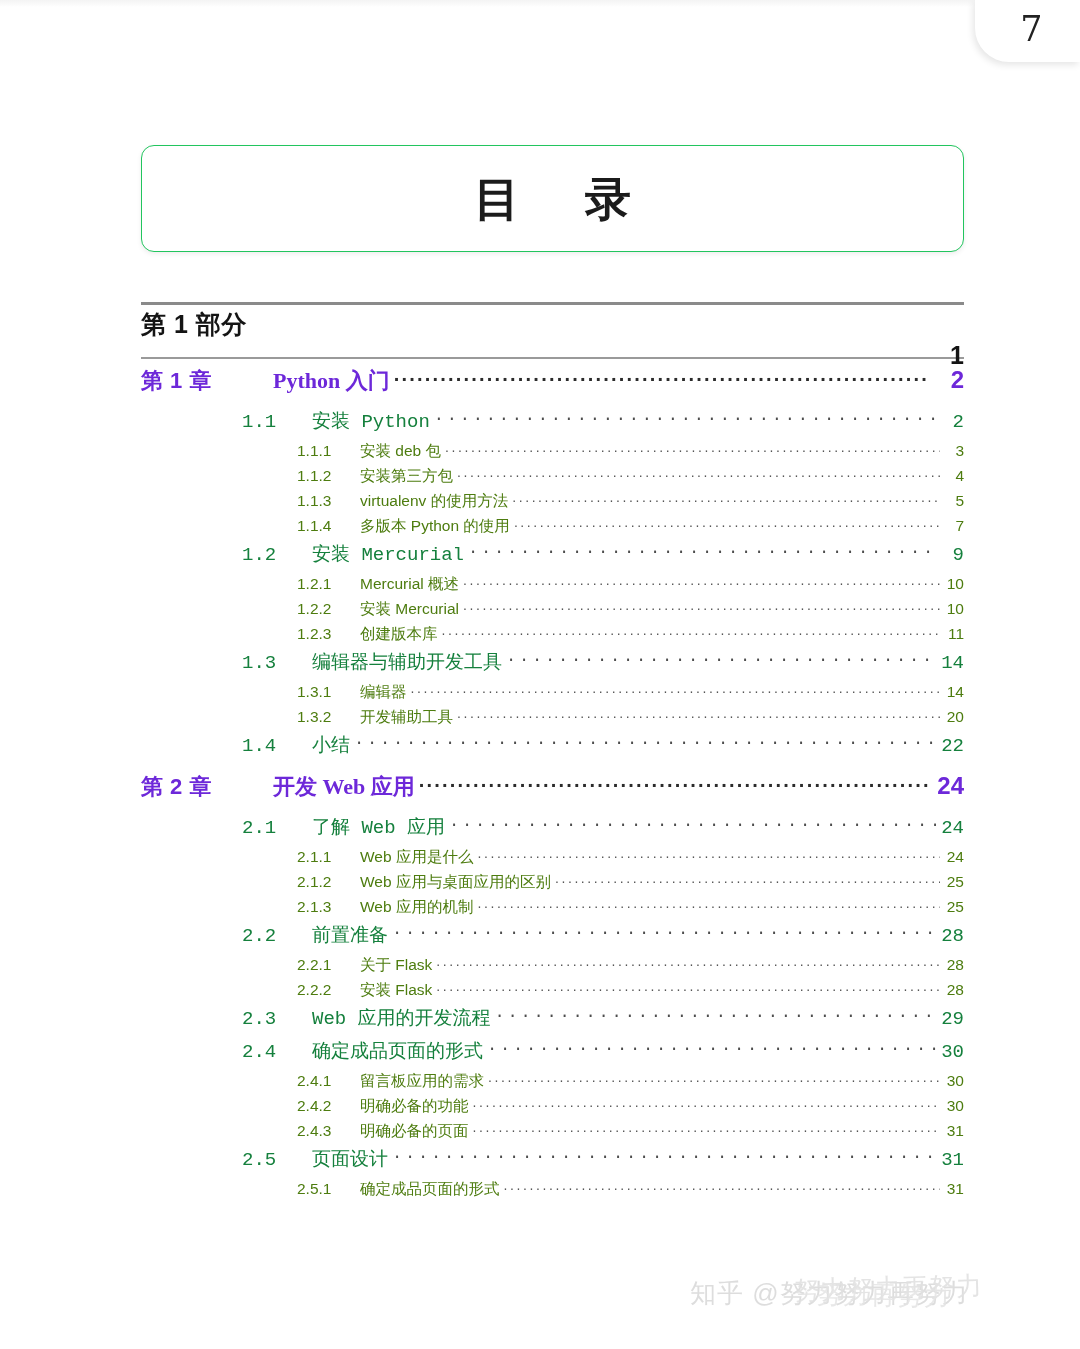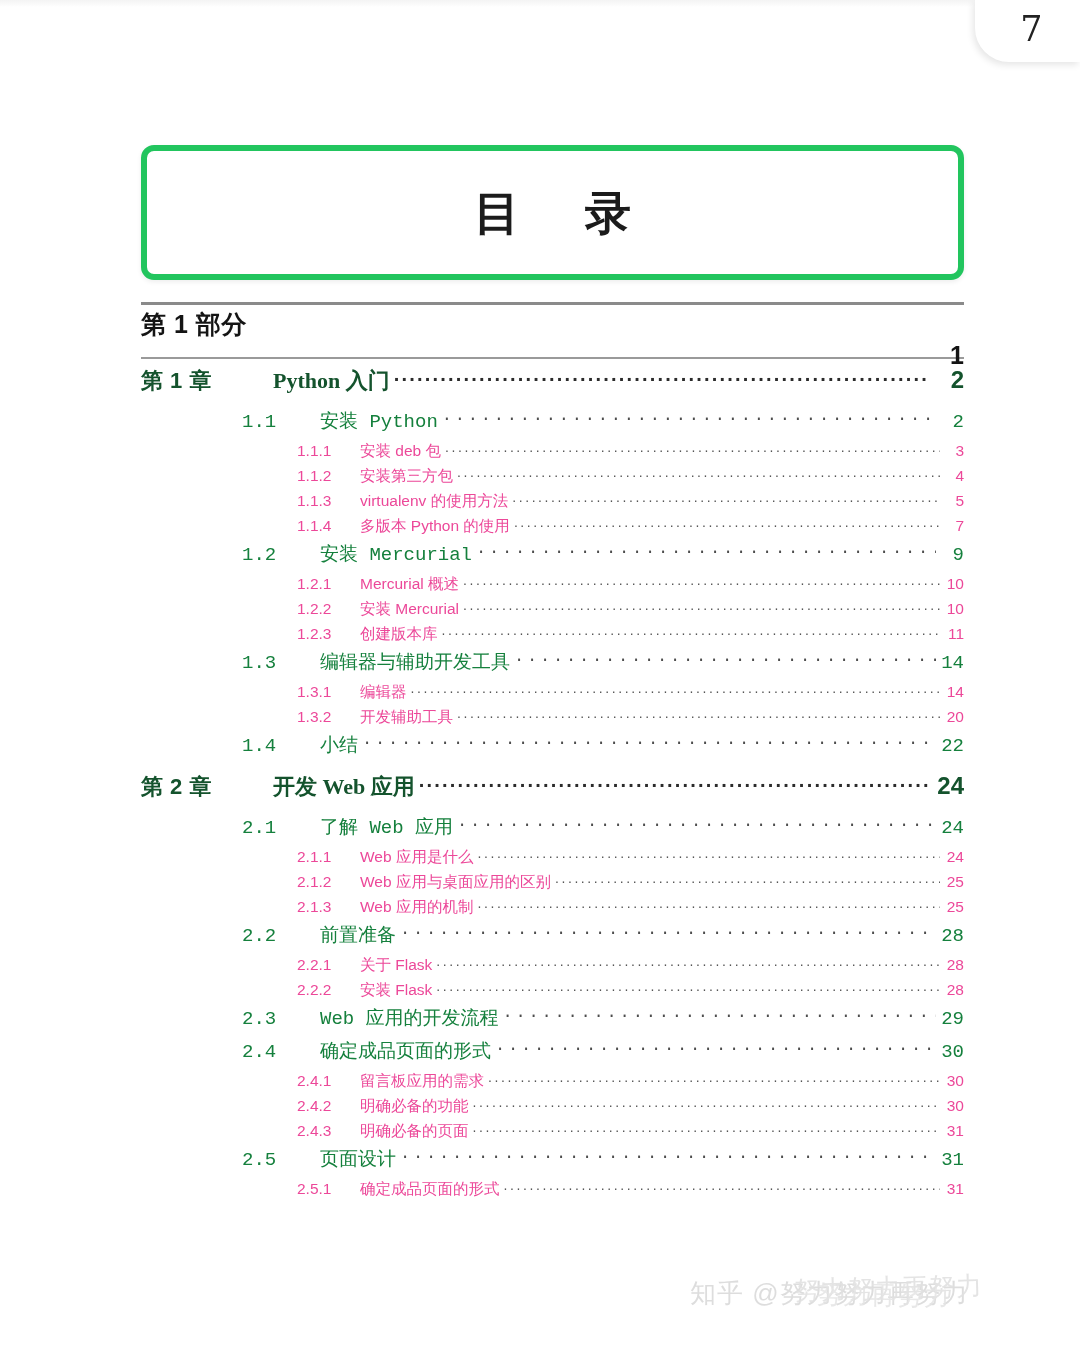--- a/index.html
+++ b/index.html
@@ -56,22 +56,22 @@
     height: 1342px;
     background: #ffffff;
   }
 
   
   .toc-title-box {
     position: absolute;
     left: 141px;
     top: 138px;
     width: 823px;
-    height: 135px;
-    border: 6px solid #22c55e;
+    height: 107px;
+    border: 1px solid #22c55e;
     border-radius: 13px;
     background: #ffffff;
     box-shadow: 0 2px 5px rgba(0,0,0,0.07);
     display: flex;
     align-items: center;
     justify-content: center;
     box-sizing: border-box;
   }
   .toc-title-text {
     font-size: 46px;
@@ -169,45 +169,45 @@
     text-align: right;
     white-space: nowrap;
   }
 
   
   .lvl-chapter {
     height: 42px;
     margin-top: 7px;
     font-size: 22px;
     font-weight: bold;
-    color: #14532d;
+    color: #6d28d9;
   }
   .lvl-chapter .num { width: 108px; letter-spacing: 0.5px; }
   .lvl-chapter .label { margin-left: 24px; font-family: Liberation Serif, serif; }
   .lvl-chapter .leader::before { letter-spacing: 2.2px; font-size: 20px; color: #2b2b2b; }
   .lvl-chapter .pg { min-width: 30px; font-size: 24px; }
 
   
   .lvl-2 {
     height: 33px;
     font-size: 19px;
     color: #15803d;
     padding-left: 101px;
     font-family: Liberation Mono, monospace;
   }
   .lvl-2 .num { width: 62px; }
-  .lvl-2 .label { margin-left: 16px; }
+  .lvl-2 .label { margin-left: 8px; }
   .lvl-2 .leader::before { letter-spacing: 2.8px; font-size: 17px; color: #4d4d4d; }
   .lvl-2 .pg { min-width: 24px; font-size: 19px; }
 
   
   .lvl-3 {
     height: 25px;
     font-size: 15.5px;
-    color: #ec4899;
+    color: #4d7c0f;
     padding-left: 156px;
   }
   .lvl-3 .num { width: 63px; }
   .lvl-3 .label { margin-left: 0; }
   .lvl-3 .leader::before { letter-spacing: 2.6px; font-size: 14px; color: #555555; }
   .lvl-3 .pg { min-width: 20px; font-size: 15.5px; }
 
   
   .watermark {
     position: absolute;

